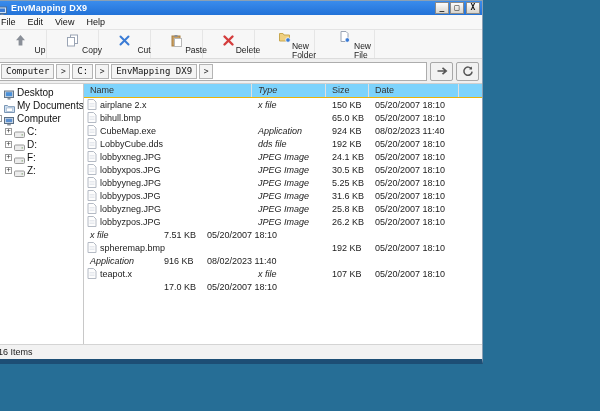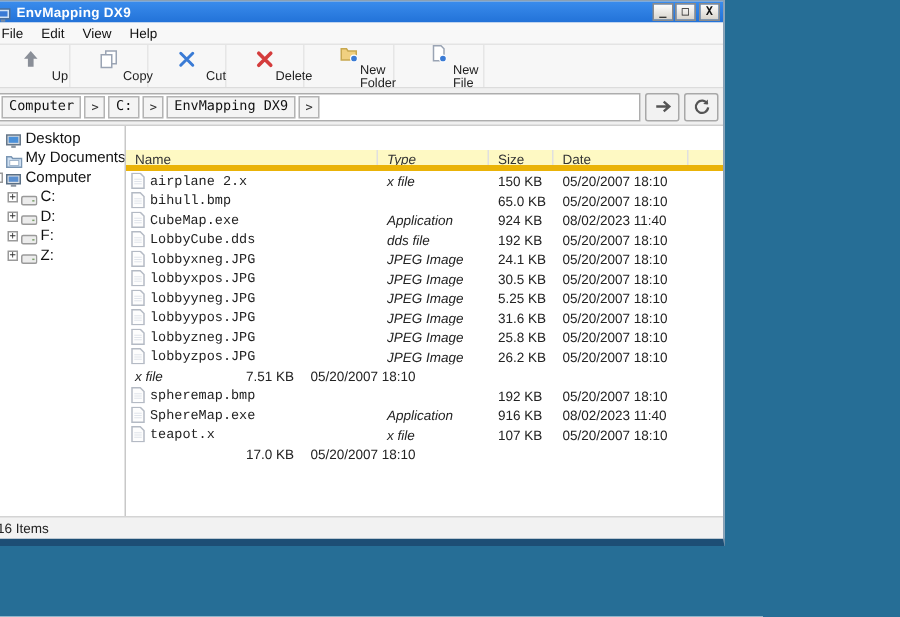--- a/index.html
+++ b/index.html
@@ -58,29 +58,29 @@
     padding-top:2px; overflow:hidden; }
   .tree-row { height:13px; display:flex; align-items:center; white-space:nowrap; }
   .expander { width:7px; height:7px; border:1px solid #9a9a9a; background:#fff;
     font-size:7px; line-height:5px; text-align:center; color:#333; flex:0 0 auto;
     font-family:"DejaVu Sans Mono", monospace; margin-right:2px; }
   .expander.none { visibility:hidden; }
   .tree-icon { width:11px; height:11px; margin-right:2px; flex:0 0 auto; }
   .tree-label { font-size:10px; color:#111; }
 
   .list { flex:1 1 auto; display:flex; flex-direction:column; overflow:hidden; background:#fff; }
-  .list-header { height:14px; display:flex; border-bottom:4px solid #eab308;
-    background:#fef9c3; flex:0 0 auto;margin-top:16px; }
+  .list-header { height:14px; display:flex; border-bottom:1px solid #eab308;
+    background:#7dd3fc; flex:0 0 auto; }
   .hcell { font-size:9px; color:#333; padding:1px 0 0 6px; border-right:1px solid #e0e0e0;
     white-space:nowrap; overflow:hidden; }
   .rows { flex:1 1 auto; overflow:hidden; }
   .frow { height:13px; display:flex; align-items:center; }
   .fcell { font-size:9px; color:#222; padding-left:6px; white-space:nowrap;
     overflow:hidden; flex:0 0 auto; }
-  .fcell.name { display:flex; align-items:center; padding-left:3px;font-family:Liberation Mono, monospace; }
+  .fcell.name { display:flex; align-items:center; padding-left:3px; }
   .ficon { width:10px; height:11px; margin-right:3px; flex:0 0 auto; }
   .c0 { width:168px; } .c1 { width:74px;font-style:italic; } .c2 { width:43px; } .c3 { width:90px; }
   .cfill { flex:1 1 auto; border-right:none; }
 
   
   .statusbar { height:15px; background:#f2f2f2; border-top:1px solid #d4d4d4;
     display:flex; align-items:center; padding-left:3px; flex:0 0 auto; }
   .status-text { font-size:9px; color:#222; white-space:nowrap; }
 </style>
 </head>
@@ -126,20 +126,28 @@
         <span class="tlabel">Copy</span>
       </div>
       <div class="tbtn">
         <span class="ticon"><svg viewBox="0 0 13 13">
             <path d="M2.5 2.5 L10.5 10.5 M10.5 2.5 L2.5 10.5" stroke="#3a7bd5" stroke-width="2" fill="none" stroke-linecap="round"></path>
           </svg></span>
         <span class="tlabel">Cut</span>
       </div>
       <div class="tbtn">
         <span class="ticon"><svg viewBox="0 0 13 13">
+            <rect x="2" y="2" width="8" height="10" fill="#c9a063" stroke="#a87f42"></rect>
+            <rect x="4.5" y="1" width="3" height="2" fill="#8a8f98"></rect>
+            <rect x="4.5" y="4.5" width="7" height="8" fill="#fff" stroke="#b8b8b8"></rect>
+          </svg></span>
+        <span class="tlabel">Paste</span>
+      </div>
+      <div class="tbtn">
+        <span class="ticon"><svg viewBox="0 0 13 13">
             <path d="M2.5 2.5 L10.5 10.5 M10.5 2.5 L2.5 10.5" stroke="#d43c3c" stroke-width="2.4" fill="none" stroke-linecap="round"></path>
           </svg></span>
         <span class="tlabel">Delete</span>
       </div>
       <div class="tbtn wide">
         <span class="ticon"><svg viewBox="0 0 13 13">
             <path d="M1.5 3.5 h3.5 l1 1.5 h5.5 v6 h-10 z" fill="#f0d080" stroke="#c8a850"></path>
             <circle cx="10" cy="10" r="2.3" fill="#3a7bd5" stroke="#fff" stroke-width="0.8"></circle>
           </svg></span>
         <span class="tlabel">New Folder</span>
@@ -376,27 +384,20 @@
                   <path d="M1 0.5 h5.5 l2.5 2.5 v7.5 h-8 z" fill="#fdfdfd" stroke="#b4bac4"></path>
                   <path d="M2.5 4.5 h5 M2.5 6 h5 M2.5 7.5 h5" stroke="#dfe3ea" stroke-width="0.8"></path>
                 </svg></span>
               <span>spheremap.bmp</span>
             </div>
             <div class="fcell c1"></div>
             <div class="fcell c2">192 KB</div>
             <div class="fcell c3">05/20/2007 18:10</div>
           </div>
           <div class="frow">
-            <div class="fcell c0 name">
-              <span class="ficon"><svg viewBox="0 0 10 11">
-                  <path d="M1 0.5 h5.5 l2.5 2.5 v7.5 h-8 z" fill="#fdfdfd" stroke="#b4bac4"></path>
-                  <path d="M2.5 4.5 h5 M2.5 6 h5 M2.5 7.5 h5" stroke="#dfe3ea" stroke-width="0.8"></path>
-                </svg></span>
-              <span>SphereMap.exe</span>
-            </div>
             <div class="fcell c1">Application</div>
             <div class="fcell c2">916 KB</div>
             <div class="fcell c3">08/02/2023 11:40</div>
           </div>
           <div class="frow">
             <div class="fcell c0 name">
               <span class="ficon"><svg viewBox="0 0 10 11">
                   <path d="M1 0.5 h5.5 l2.5 2.5 v7.5 h-8 z" fill="#fdfdfd" stroke="#b4bac4"></path>
                   <path d="M2.5 4.5 h5 M2.5 6 h5 M2.5 7.5 h5" stroke="#dfe3ea" stroke-width="0.8"></path>
                 </svg></span>

